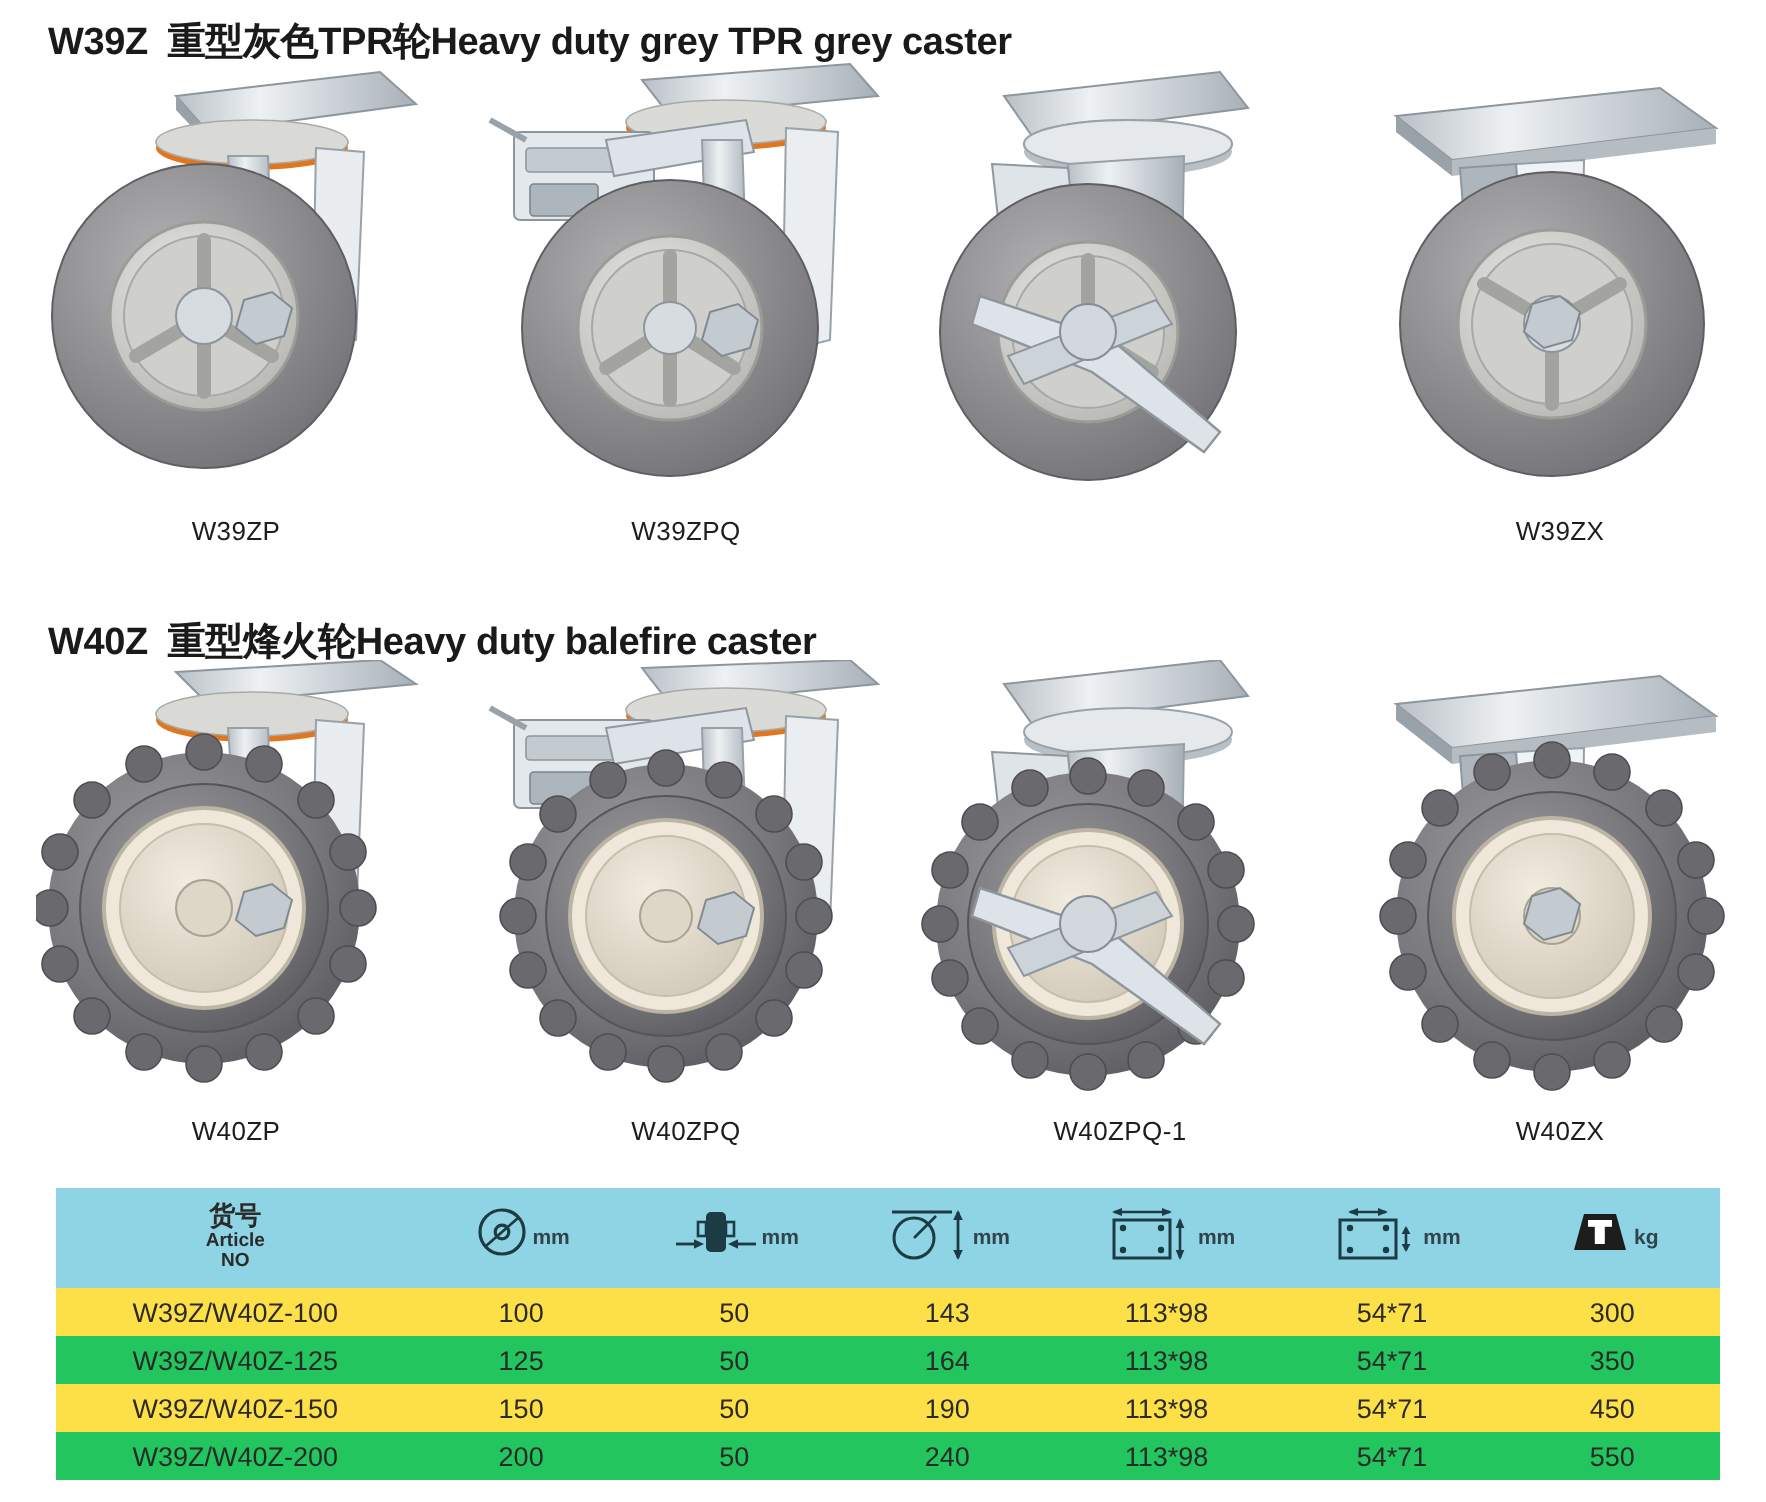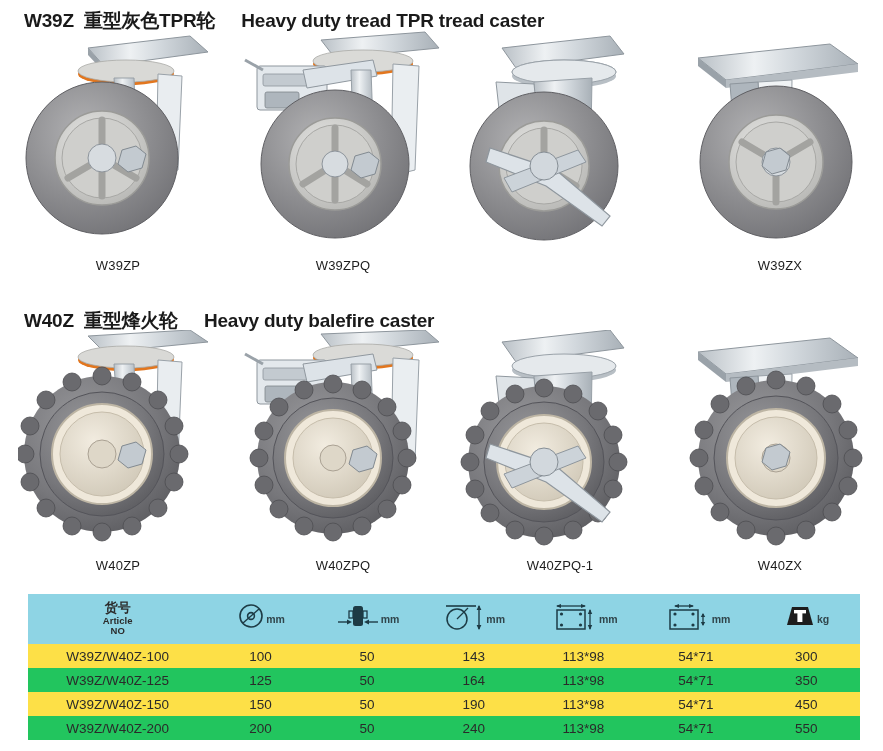--- a/index.html
+++ b/index.html
@@ -18,21 +18,21 @@
   .section-title {
     position: absolute;
     left: 24px;
     font-weight: bold;
     font-size: 19px;
     color: #1a1a1a;
     letter-spacing: -0.2px;
     white-space: nowrap;
   }
   .section-title .code { margin-right: 10px; }
-  .section-title .cn { margin-right: 26px; }
+  .section-title .cn { margin-right: 0; }
   .section-title .en { }
 
   #title-w39z { top: 8px; }
   #title-w40z { top: 308px; }
 
   .product-row {
     position: absolute;
     left: 0;
     width: 883px;
     height: 250px;
@@ -139,21 +139,21 @@
   .col-article { width: 175px; }
   .col-num     { width: 104px; }
   .col-plate   { width: 110px; }
   .col-bolt    { width: 110px; }
   .col-load    { width: 105px; }
 </style>
 </head>
 <body>
 
 <div class="section-title" id="title-w39z">
-  <span class="code">W39Z</span><span class="cn">重型灰色TPR轮</span><span class="en">Heavy duty tread TPR tread caster</span>
+  <span class="code">W39Z</span><span class="cn">重型灰色TPR轮</span><span class="en">Heavy duty grey TPR grey caster</span>
 </div>
 
 <div class="product-row" id="row-w39z">
 
   <div class="product-cell c0">
     <div class="caster-art">
       <svg width="200" height="222" viewBox="0 0 200 222">
         <defs>
           <linearGradient id="met1" x1="0" y1="0" x2="1" y2="0">
             <stop offset="0" stop-color="#b9c0c6"></stop>

